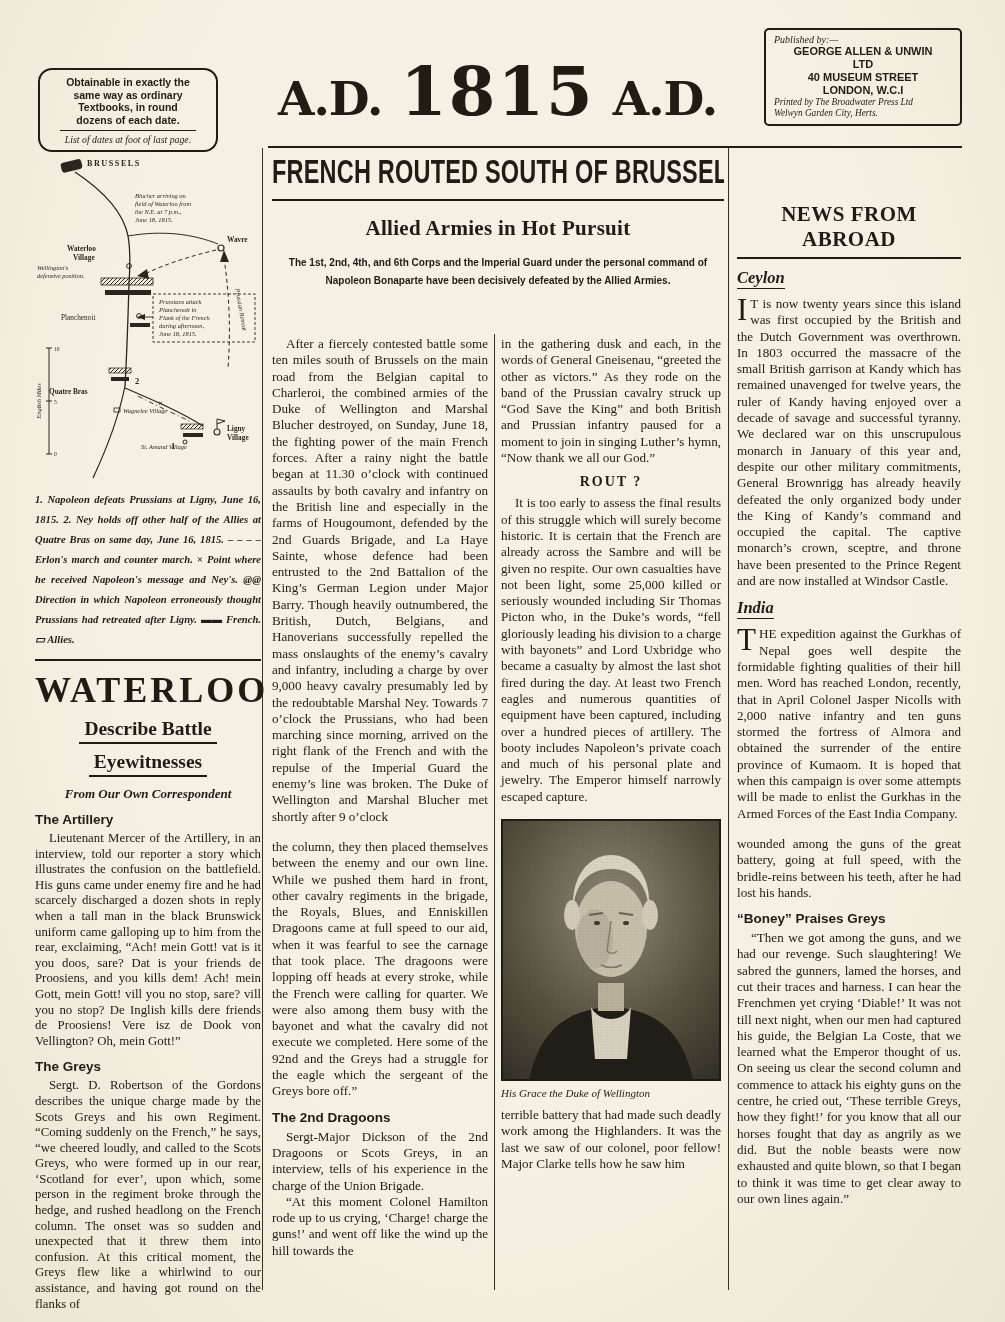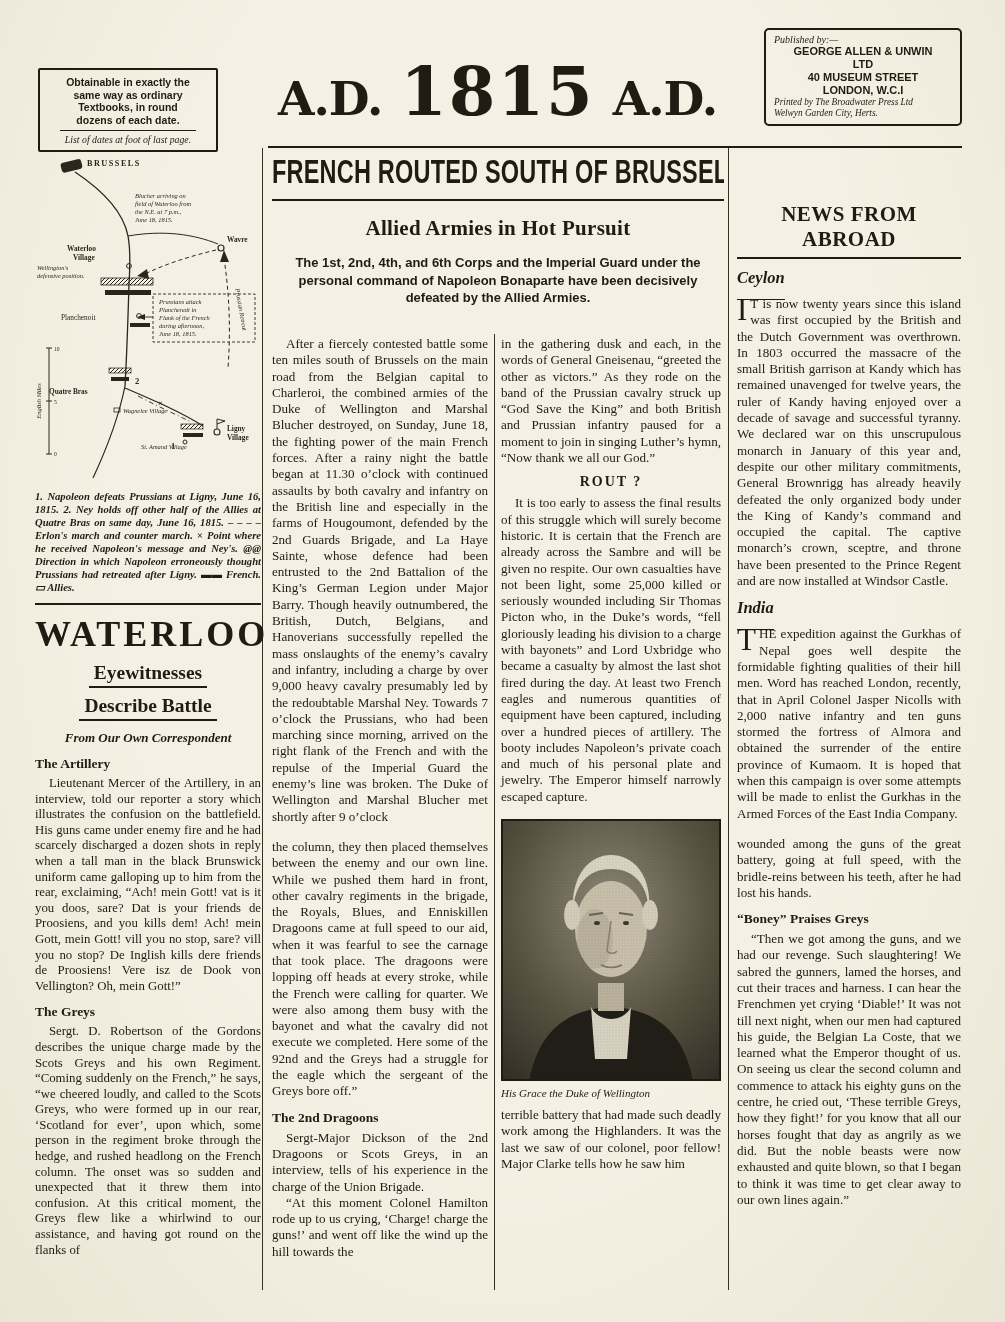--- a/index.html
+++ b/index.html
@@ -4,21 +4,21 @@
 <style>
   * { margin:0; padding:0; box-sizing:border-box; }
   html,body { width:1005px; height:1322px; }
   body { background:#d8d4c6; font-family:"Liberation Serif", serif; }
   .page { position:relative; width:1005px; height:1322px; overflow:hidden; color:#201b13;
           background:#f2efe1;
           background-image: radial-gradient(ellipse at 50% 38%, #f4f1e4 55%, #eae6d5 100%); }
 
   
   .notice-box { position:absolute; left:38px; top:68px; width:180px; border:2px solid #201b13;
-                border-radius:2px; padding:6px 6px 5px; text-align:center; }
+                border-radius:14px; padding:6px 6px 5px; text-align:center; }
   .notice-line { font-family:"Liberation Sans",sans-serif; font-weight:700; font-size:10.5px; line-height:12.5px; }
   .notice-rule { border-top:1.5px solid #201b13; margin:4px 14px 3px; }
   .notice-foot { font-style:italic; font-size:9.8px; }
 
   .title-wrap { position:absolute; left:225px; top:52px; width:545px; display:flex;
                 justify-content:center; align-items:baseline; gap:18px; }
   .gothic { font-family:"DejaVu Serif",serif; font-weight:700; font-size:47px; letter-spacing:-1px; }
   .year   { font-family:"DejaVu Serif",serif; font-weight:700; font-size:67px; letter-spacing:2px; }
 
   .pub-box { position:absolute; left:764px; top:28px; width:198px; border:2px solid #201b13;
@@ -32,54 +32,54 @@
   .hrule { position:absolute; background:#201b13; }
   .vrule { position:absolute; width:1px; background:#36301f; }
 
   
   .headline-block { position:absolute; left:272px; top:150px; width:452px; }
   .headline { text-align:center; border-bottom:2.5px solid #201b13; padding:13px 0 6px; overflow:hidden; }
   .headline-inner { display:inline-block; transform:scaleY(1.38); transform-origin:center bottom;
                     font-family:"Liberation Sans",sans-serif; font-weight:700; font-size:23.5px;
                     line-height:30px; letter-spacing:.2px; white-space:nowrap; }
   .subhead { font-size:21px; font-weight:700; text-align:center; margin-top:15px; letter-spacing:.3px; }
-  .intro { font-family:"Liberation Sans",sans-serif; font-weight:700; font-size:13px;
+  .intro { font-family:"Liberation Sans",sans-serif; font-weight:700; font-size:10px;
            line-height:17.6px; text-align:center; margin:13px auto 0; width:420px; }
 
   
   .col { position:absolute; }
   .col1 { left:35px;  top:148px; width:226px; }
   .col2 { left:272px; top:336px; width:216px; }
   .col3 { left:501px; top:336px; width:220px; }
   .col4 { left:737px; top:148px; width:224px; }
 
   p.body { font-size:13.1px; line-height:16.3px; text-align:justify; hyphens:auto; }
   .col1 p.body { font-size:12.8px; line-height:15.6px; }
   p.indent { text-indent:14px; }
   .mt8{margin-top:8px} .mt14{margin-top:14px}
 
-  .sans-head { font-family:Liberation Serif, serif; font-weight:700; font-size:13.5px; margin:10px 0 4px; }
+  .sans-head { font-family:Liberation Sans, sans-serif; font-weight:700; font-size:13.5px; margin:10px 0 4px; }
   .rout-head { font-weight:700; text-align:center; font-size:14px; letter-spacing:2px; margin:8px 0 5px; }
 
   
-  .map-caption { font-weight:700; font-style:italic; font-size:10.6px; line-height:13px;
+  .map-caption { font-weight:700; font-style:italic; font-size:10.6px; line-height:20px;
                  text-align:justify; margin-top:6px; }
   .col1-rule { border-top:2px solid #201b13; margin-top:9px; }
   .waterloo-title { font-size:36px; font-weight:700; letter-spacing:3px; text-align:center; margin-top:8px; }
   .deck-line { text-align:center; margin-top:7px; }
   .deck-line span { display:inline-block; font-size:19.5px; font-weight:700;
                     border-bottom:2px solid #201b13; padding:0 5px 2px; }
   .byline { font-weight:700; font-style:italic; font-size:13px; text-align:center; margin:9px 0 2px; }
 
   
   .abroad-title { font-size:21px; font-weight:700; text-align:center; letter-spacing:.5px;
                   border-bottom:2px solid #201b13; padding-bottom:5px; margin-top:54px; }
   .country { margin-top:9px; }
   .country span { font-size:16.5px; font-weight:700; font-style:italic;
-                  border-bottom:1.5px solid #201b13; padding-bottom:12px; }
+                  border-bottom:1.5px solid #201b13; padding-bottom:1px; }
   .dropcap { float:left; font-size:31px; line-height:26px; padding:1px 3px 0 0; }
 
   
   .portrait { margin-top:14px; }
   .portrait svg { display:block; }
   .portrait-caption { font-weight:400; font-style:italic; font-size:11px; text-align:left; margin-top:6px; }
 
   
   .map svg { display:block; }
   .map text { fill:#2b261d; font-family:"Liberation Serif",serif; }
@@ -217,22 +217,22 @@
         <text class="mscale" x="19" y="256">5</text>
         <text class="mscale" x="19" y="308">0</text>
         <text class="mi" x="6" y="253" text-anchor="middle" transform="rotate(-90 6 253)">English Miles</text>
       </svg>
     </div>
 
     <p class="map-caption">1. Napoleon defeats Prussians at Ligny, June 16, 1815.  2. Ney holds off other half of the Allies at Quatre Bras on same day, June 16, 1815.  – – – – Erlon's march and counter march.  × Point where he received Napoleon's message and Ney's.  @@ Direction in which Napoleon erroneously thought Prussians had retreated after Ligny.  ▬▬ French.  ▭ Allies.</p>
 
     <div class="col1-rule"></div>
     <div class="waterloo-title">WATERLOO</div>
+    <div class="deck-line"><span>Describe Battle</span></div>
     <div class="deck-line"><span>Eyewitnesses</span></div>
-    <div class="deck-line"><span>Describe Battle</span></div>
     <div class="byline">From Our Own Correspondent</div>
 
     <div class="sans-head">The Artillery</div>
     <p class="body indent">Lieutenant Mercer of the Artillery, in an interview, told our reporter a story which illustrates the confusion on the battlefield. His guns came under enemy fire and he had scarcely discharged a dozen shots in reply when a tall man in the black Brunswick uniform came galloping up to him from the rear, exclaiming, “Ach! mein Gott! vat is it you doos, sare? Dat is your friends de Proosiens, and you kills dem! Ach! mein Gott, mein Gott! vill you no stop, sare? vill you no stop? De Inglish kills dere friends de Proosiens! Vere isz de Dook von Vellington?  Oh, mein Gott!”</p>
 
     <div class="sans-head">The Greys</div>
     <p class="body indent">Sergt. D. Robertson of the Gordons describes the unique charge made by the Scots Greys and his own Regiment. “Coming suddenly on the French,” he says, “we cheered loudly, and called to the Scots Greys, who were formed up in our rear, ‘Scotland for ever’, upon which, some person in the regiment broke through the hedge, and rushed headlong on the French column. The onset was so sudden and unexpected that it threw them into confusion. At this critical moment, the Greys flew like a whirlwind to our assistance, and having got round on the flanks of</p>
   </div>
 
   <div class="col col2">

